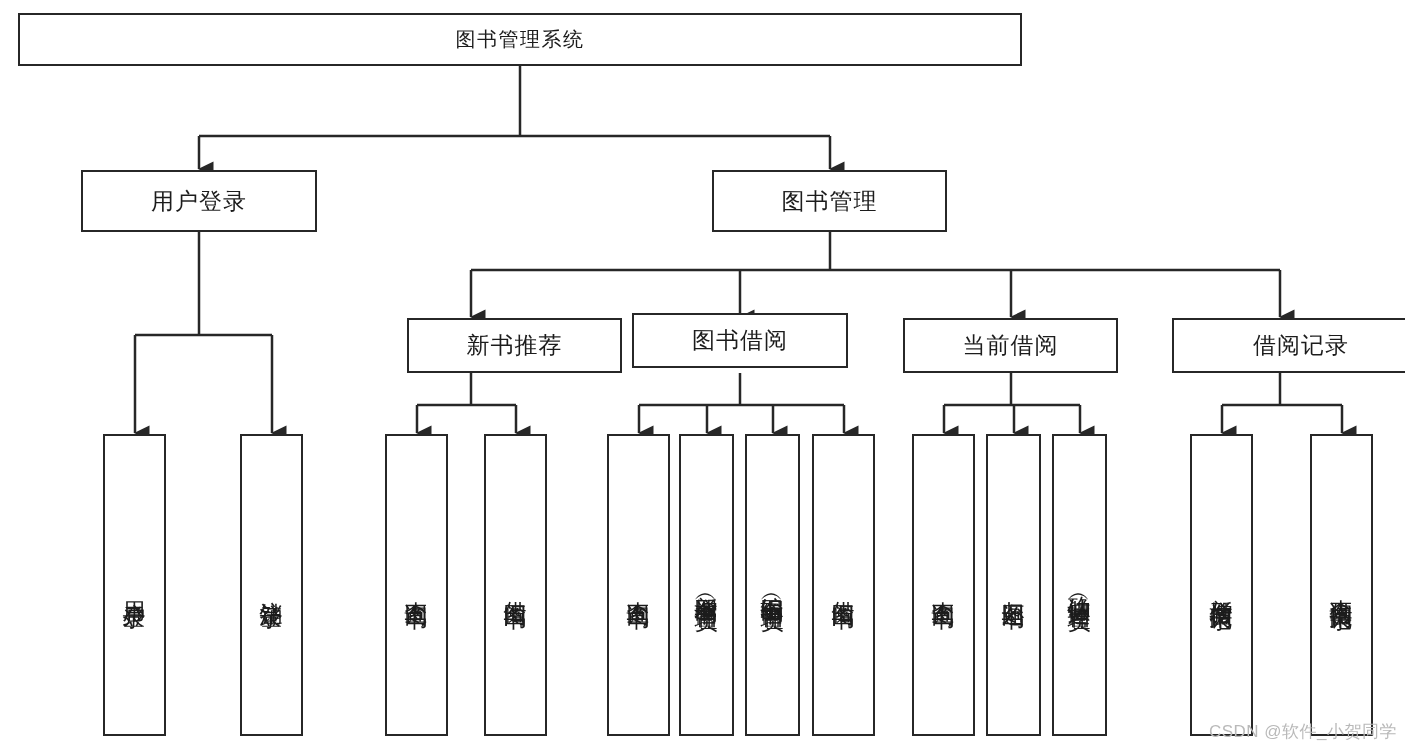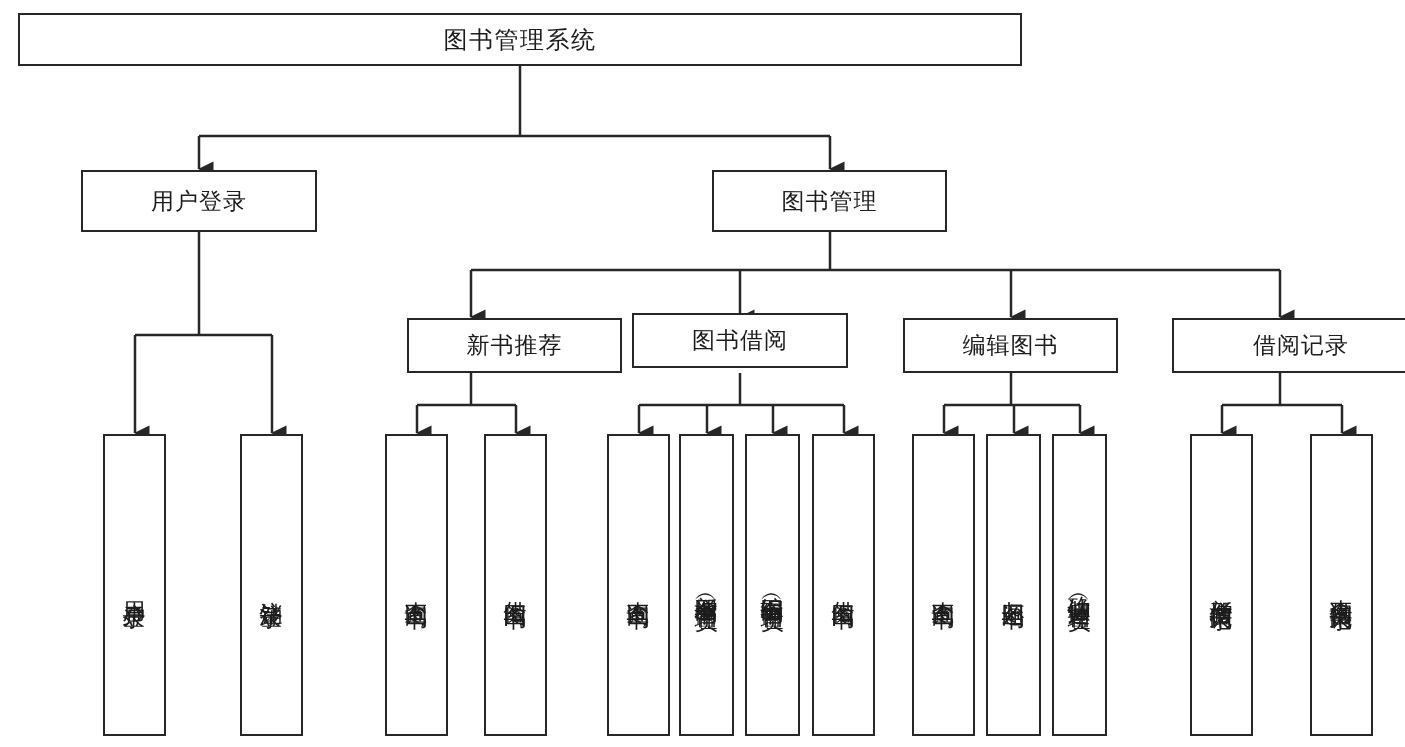--- a/index.html
+++ b/index.html
@@ -41,21 +41,21 @@
     text-align: center;
     line-height: 1.15;
     white-space: nowrap;
   }
   
   .node.horiz .label {
     font-size: 23px;
     letter-spacing: 1px;
   }
   .node.root .label {
-    font-size: 24px;
+    font-size: 20px;
     letter-spacing: 1.5px;
   }
   
   .node.vert {
     align-items: center;
     justify-content: center;
     padding-top: 4px;
   }
   .node.vert .label {
     writing-mode: vertical-rl;
@@ -135,21 +135,21 @@
       <div class="node horiz" style="left: 712px; top: 170px; width: 235px; height: 62px;">
         <span class="label">图书管理</span>
       </div>
       <div class="node horiz" style="left: 363px; top: 318px; width: 215px; height: 55px; margin-left: 44px;">
         <span class="label">新书推荐</span>
       </div>
       <div class="node horiz" style="left: 632px; top: 313px; width: 216px; height: 55px;">
         <span class="label">图书借阅</span>
       </div>
       <div class="node horiz" style="left: 903px; top: 318px; width: 215px; height: 55px;">
-        <span class="label">编辑图书</span>
+        <span class="label">当前借阅</span>
       </div>
       <div class="node horiz" style="left: 1172px; top: 318px; width: 258px; height: 55px;">
         <span class="label">借阅记录</span>
       </div>
       <div class="node vert" style="left: 103px; top: 434px; width: 63px; height: 302px;">
         <span class="label">用户登录</span>
       </div>
       <div class="node vert" style="left: 240px; top: 434px; width: 63px; height: 302px;">
         <span class="label">注销登录</span>
       </div>
@@ -181,14 +181,15 @@
         <span class="label">确认归还（管理员）</span>
       </div>
       <div class="node vert" style="left: 1190px; top: 434px; width: 63px; height: 302px;">
         <span class="label">新增借阅记录</span>
       </div>
       <div class="node vert" style="left: 1310px; top: 434px; width: 63px; height: 302px;">
         <span class="label">查询借阅记录</span>
       </div>
     </div>
 
+  <div id="watermark">CSDN @软件_小贺同学</div>
 
 </div>
 
 </body></html>

